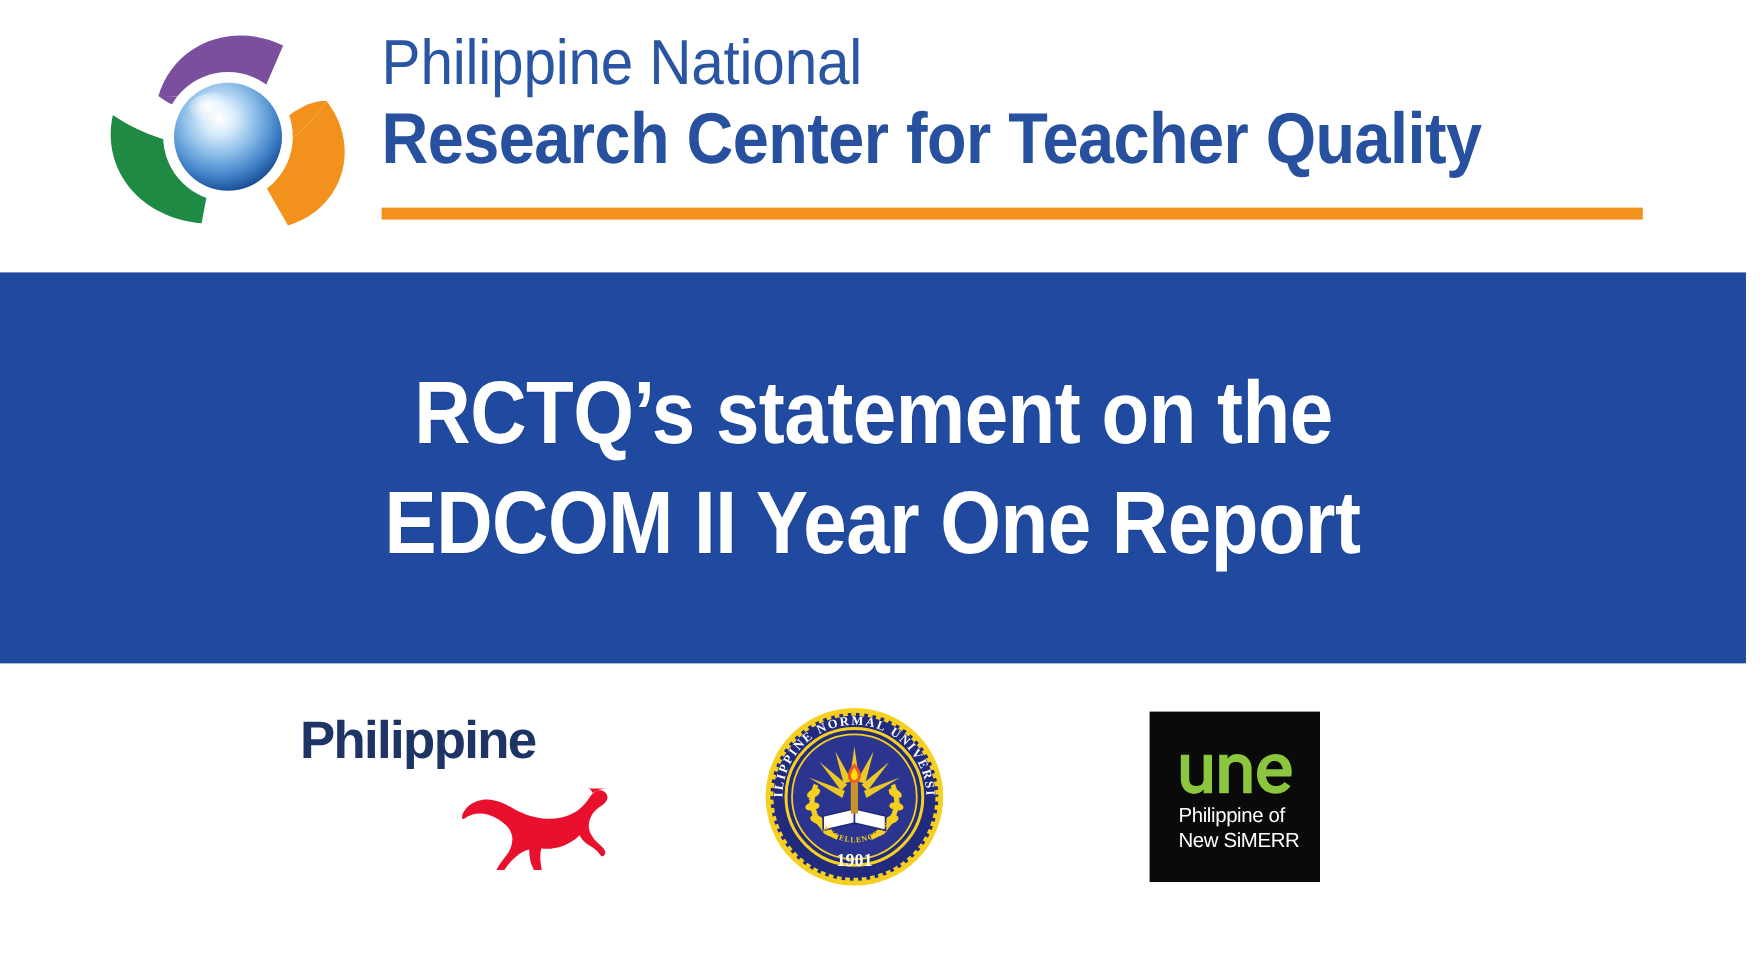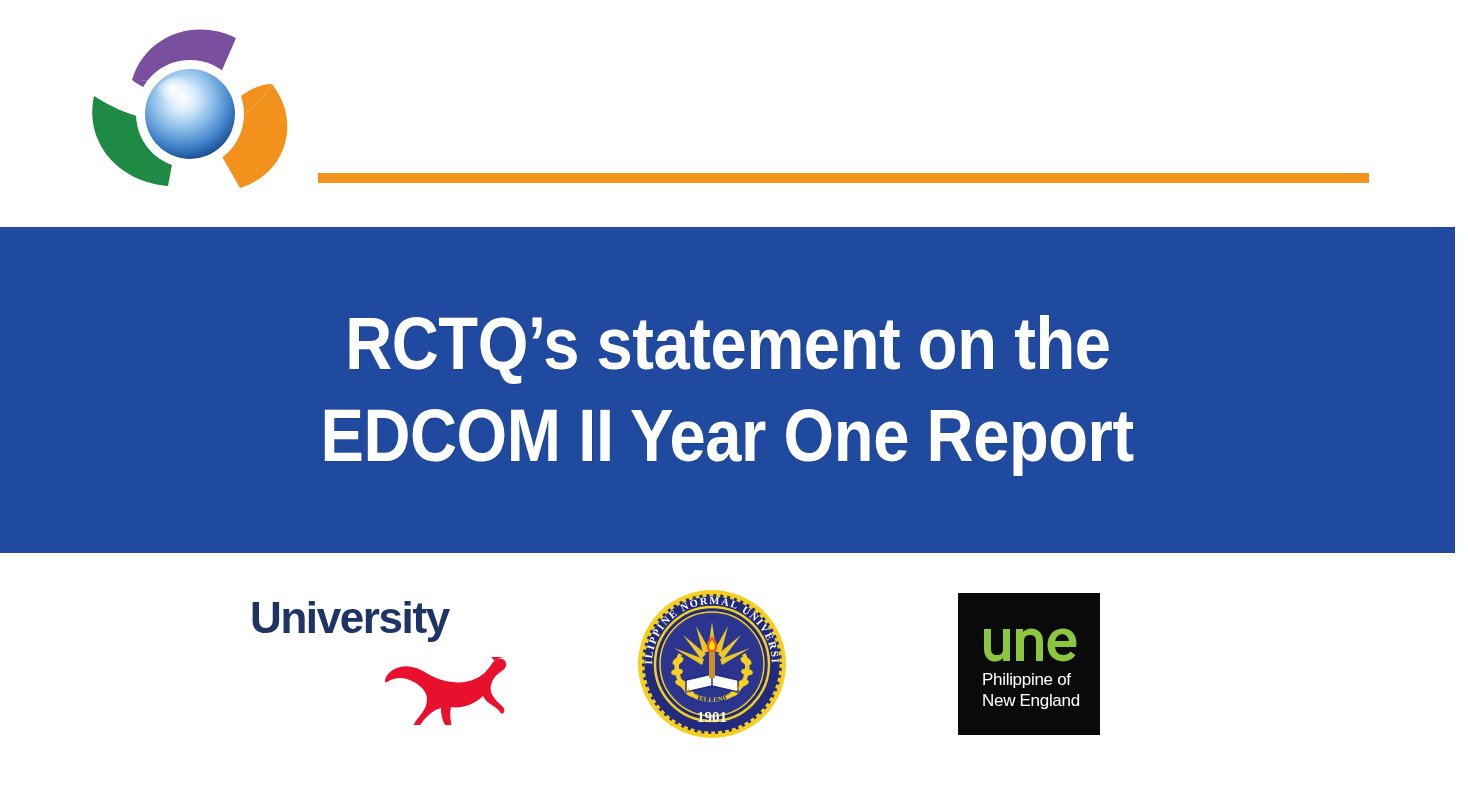--- a/index.html
+++ b/index.html
@@ -233,35 +233,39 @@
         <path d="M196 62 C180 88 156 104 132 110 C112 115 96 110 84 98
                  C106 110 130 104 148 88 C166 72 180 62 196 62 Z" fill="#f2921d"></path>
 
         <circle cx="114" cy="92" r="54" fill="#ffffff"></circle>
 
         <circle cx="114" cy="92" r="45" fill="url(#sphereGrad)"></circle>
         <ellipse cx="103" cy="76" rx="26" ry="21" fill="url(#sphereShine)"></ellipse>
       </svg>
     </div>
 
+    <div id="wordmark">
+      <div class="wm-line1">Philippine National</div>
+      <div class="wm-line2">Research Center for Teacher Quality</div>
+    </div>
 
     <div id="wm-rule"></div>
   </div>
 
   <div id="banner">
     <div id="banner-title">
       <div class="banner-line">RCTQ’s statement on the</div>
       <div class="banner-line">EDCOM II Year One Report</div>
     </div>
   </div>
 
   <div id="footer">
 
     <div id="logo-ausaid">
-      <div class="ausaid-text">University</div>
+      <div class="ausaid-text">Philippine</div>
       <div id="ausaid-roo">
         <svg viewBox="0 0 175 80" xmlns="http://www.w3.org/2000/svg">
           <path fill="#e8102d" d="M150 12c-6 0-11 3-14 8-4 6-9 11-16 14-7 3-15 4-23 3
              -9-1-17-4-24-8-5-3-10-6-16-7-8-2-16 0-22 5-3 3-5 6-5 9 0 1 1 2 2 1
              6-4 13-5 20-3 6 2 11 5 15 9 3 3 5 7 5 11 0 5-2 10-5 14-4 5-8 10-10 16
              -1 3 0 4 2 4 2 0 3-2 4-4 3-6 7-11 12-15 3-3 7-5 11-6 0 6 1 12 4 17
              2 5 4 10 4 16 0 2 1 3 3 3 2 0 2-2 2-4-1-6-2-12-3-18-1-5-1-10 0-15
              6 1 12 0 18-2 5-2 10-5 14-9 2 4 5 7 9 9 3 2 6 4 8 7 1 2 3 2 4 0
              1-2 0-4-2-6-3-3-7-6-9-10-2-3-3-7-2-11 1-5 4-9 8-12 3-2 6-4 7-7
              1-3-1-6-4-7-3-1-6 0-8 2-1-2-2-4-4-4z"></path>
@@ -334,19 +338,19 @@
             V24 c0-4-2-6-6-6 s-6 2-6 6 V44 h-8 Z"></path>
 
           <path fill="#8cc63e" d="M94 30 H73 c0.6 5 3.6 8 8.4 8 3.2 0 5.6-1.2 7-3.4 l5 3.4
             c-2.6 4-7 6.4-12.2 6.4 C72 44.4 65.5 38 65.5 28 S72 11.4 81 11.4
             C90 11.4 94.5 18 94.5 27 Z M73.2 24 H87 c-0.8-4.4-3.2-6.8-6.8-6.8
             C76.6 17.2 74 19.6 73.2 24 Z"></path>
         </svg>
       </div>
       <div id="une-sub">
         <div>Philippine of</div>
-        <div>New England</div>
+        <div>New SiMERR</div>
       </div>
     </div>
 
 
   </div>
 </div>
 
 </body></html>

